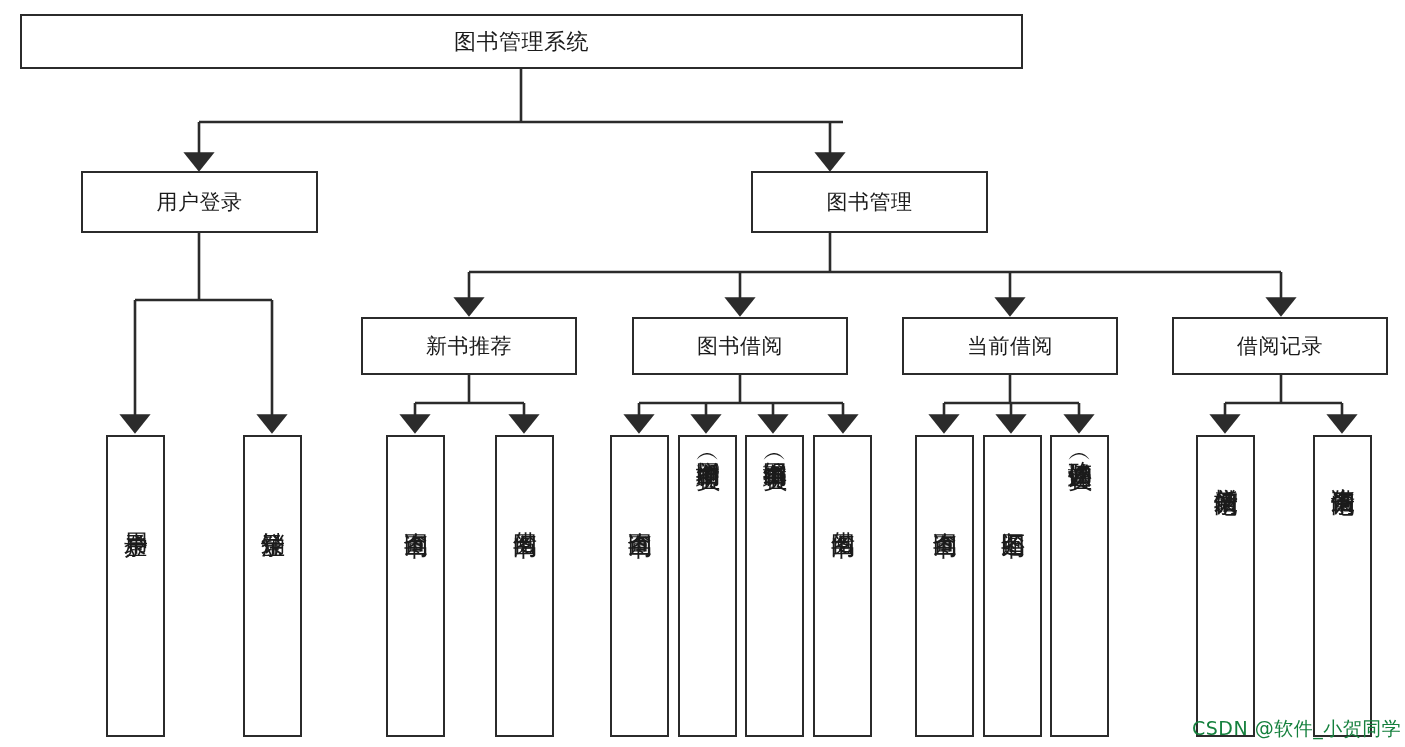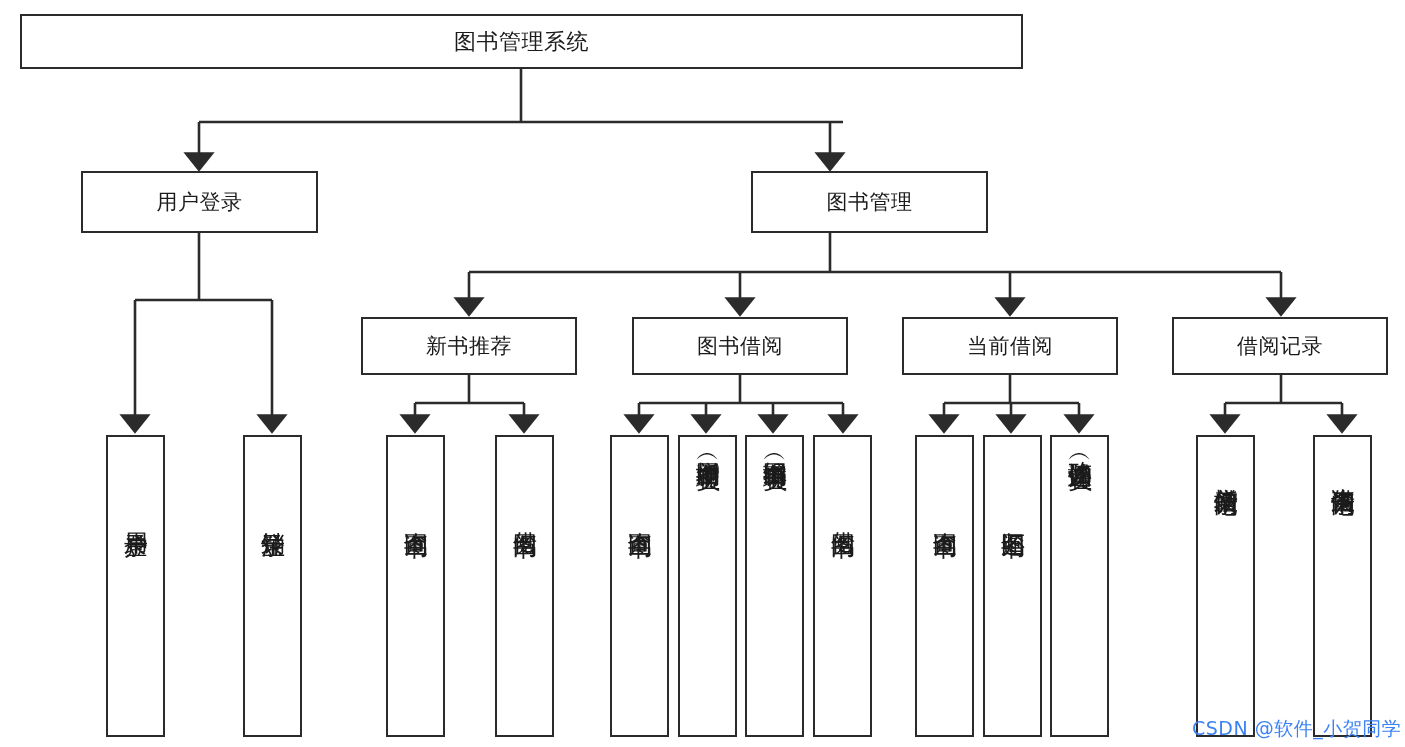--- a/index.html
+++ b/index.html
@@ -59,21 +59,21 @@
     writing-mode: vertical-rl;
     text-orientation: upright;
     font-size: 24px;
     line-height: 1.05;
     letter-spacing: 1px;
     white-space: nowrap;
   }
   #watermark {
     position: absolute;
     font-size: 19px;
-    color: #3b82f6;
+    color: #15803d;
     white-space: nowrap;
     letter-spacing: 0.5px;
     font-family: "DejaVu Sans", "Liberation Sans", sans-serif;
   }
 </style>
 </head>
 <body>
 
 <div id="canvas">
 

